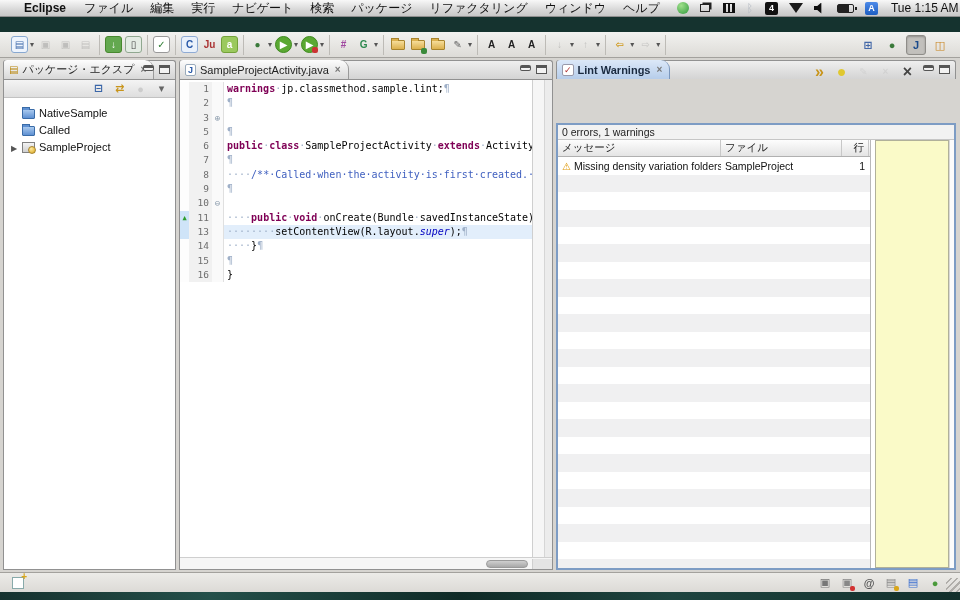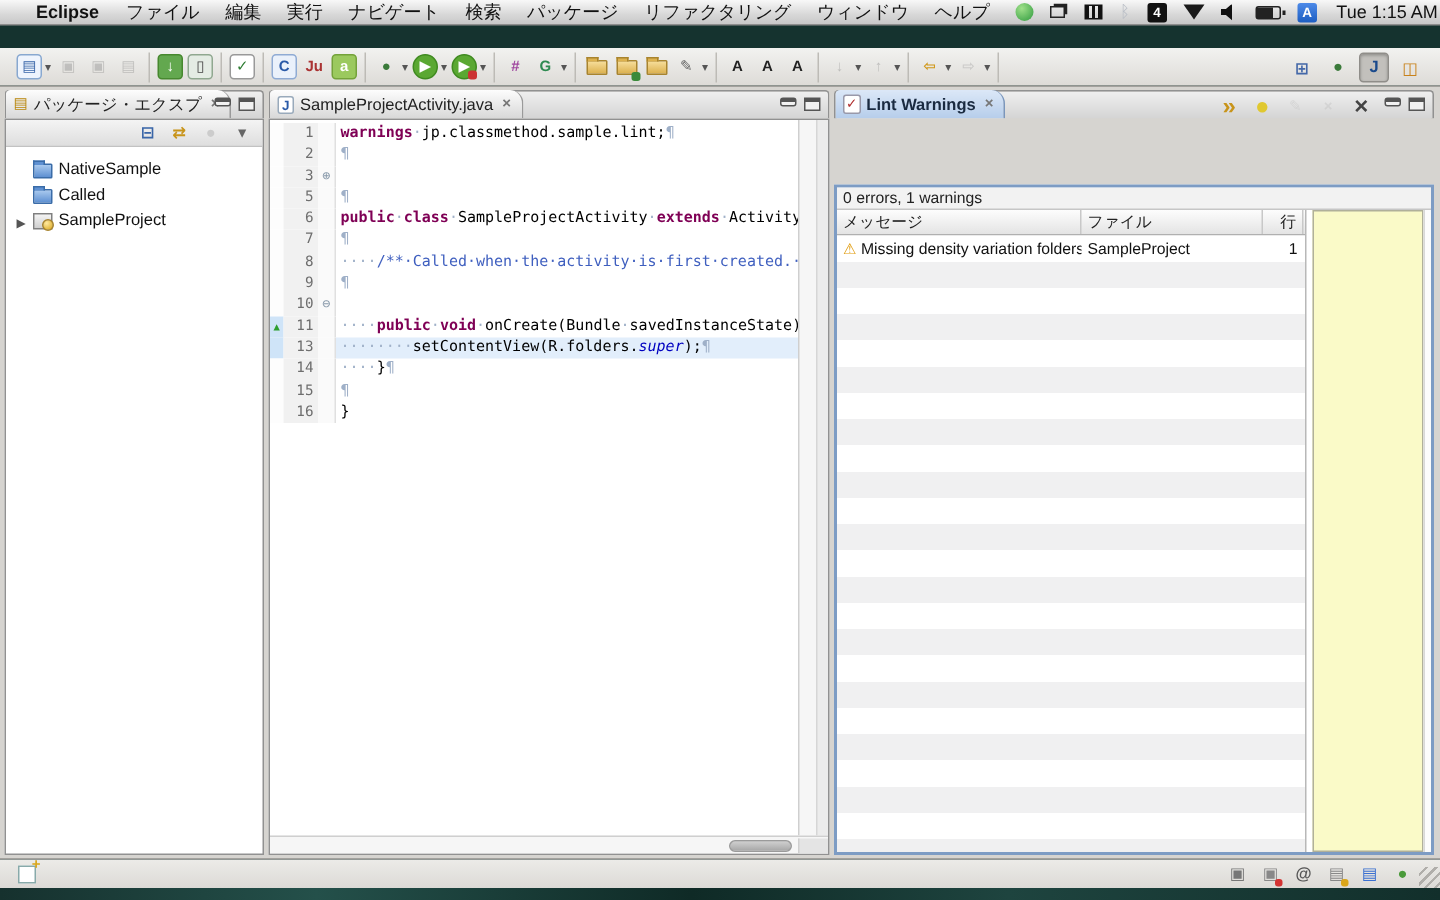--- a/index.html
+++ b/index.html
@@ -308,21 +308,21 @@
                 <div class="cl"><span class="mk"></span><span class="ln">1</span><span class="fd"></span><span class="ct"><span class="kw">warnings</span><span class="ws">·</span><span class="pl">jp.classmethod.sample.lint;</span><span class="pil">¶</span></span></div>
                 <div class="cl"><span class="mk"></span><span class="ln">2</span><span class="fd"></span><span class="ct"><span class="pil">¶</span></span></div>
                 <div class="cl"><span class="mk"></span><span class="ln">3</span><span class="fd">⊕</span></div>
                 <div class="cl"><span class="mk"></span><span class="ln">5</span><span class="fd"></span><span class="ct"><span class="pil">¶</span></span></div>
                 <div class="cl"><span class="mk"></span><span class="ln">6</span><span class="fd"></span><span class="ct"><span class="kw">public</span><span class="ws">·</span><span class="kw">class</span><span class="ws">·</span><span class="pl">SampleProjectActivity</span><span class="ws">·</span><span class="kw">extends</span><span class="ws">·</span><span class="pl">Activity</span></span></div>
                 <div class="cl"><span class="mk"></span><span class="ln">7</span><span class="fd"></span><span class="ct"><span class="pil">¶</span></span></div>
                 <div class="cl"><span class="mk"></span><span class="ln">8</span><span class="fd"></span><span class="ct"><span class="ws">····</span><span class="cm">/**·Called·when·the·activity·is·first·created.·*/</span></span></div>
                 <div class="cl"><span class="mk"></span><span class="ln">9</span><span class="fd"></span><span class="ct"><span class="pil">¶</span></span></div>
                 <div class="cl"><span class="mk"></span><span class="ln">10</span><span class="fd">⊖</span></div>
                 <div class="cl"><span class="mk rng">▲</span><span class="ln">11</span><span class="fd"></span><span class="ct"><span class="ws">····</span><span class="kw">public</span><span class="ws">·</span><span class="kw">void</span><span class="ws">·</span><span class="pl">onCreate(Bundle</span><span class="ws">·</span><span class="pl">savedInstanceState)</span></span></div>
-                <div class="cl cur"><span class="mk rng"></span><span class="ln">13</span><span class="fd"></span><span class="ct"><span class="ws">········</span><span class="pl">setContentView(R.folders.</span><span class="sf">super</span><span class="pl">);</span><span class="pil">¶</span></span></div>
+                <div class="cl cur"><span class="mk rng"></span><span class="ln">13</span><span class="fd"></span><span class="ct"><span class="ws">········</span><span class="pl">setContentView(R.layout.</span><span class="sf">super</span><span class="pl">);</span><span class="pil">¶</span></span></div>
                 <div class="cl"><span class="mk"></span><span class="ln">14</span><span class="fd"></span><span class="ct"><span class="ws">····</span><span class="pl">}</span><span class="pil">¶</span></span></div>
                 <div class="cl"><span class="mk"></span><span class="ln">15</span><span class="fd"></span><span class="ct"><span class="pil">¶</span></span></div>
                 <div class="cl"><span class="mk"></span><span class="ln">16</span><span class="fd"></span><span class="ct"><span class="pl">}</span></span></div>
               </div>
             <div class="vsb"></div>
             <div class="ovr"></div>
           </div>
           <div class="hsb">
             <span class="hthumb"></span>
             <span class="sbcorner"></span>

